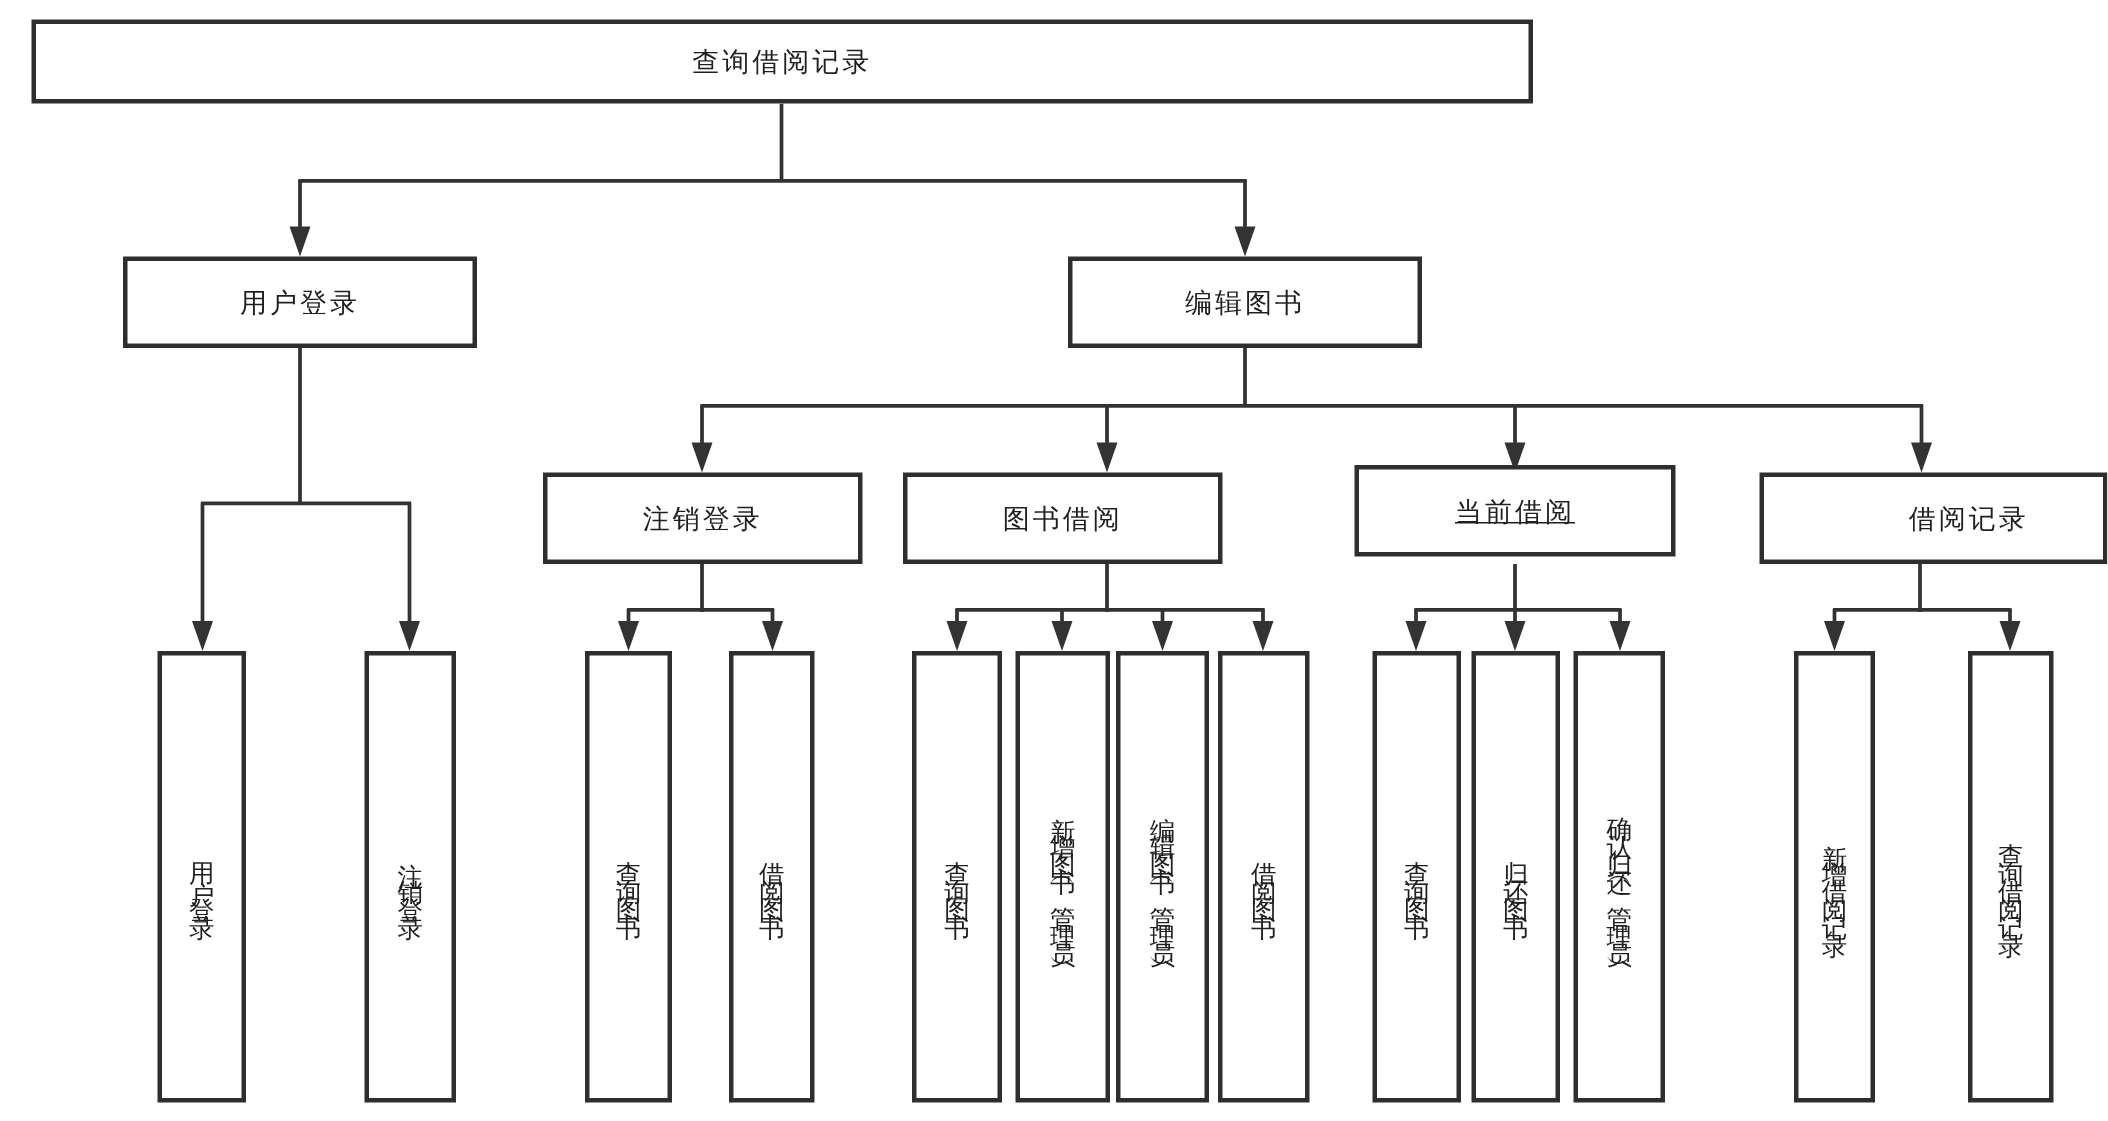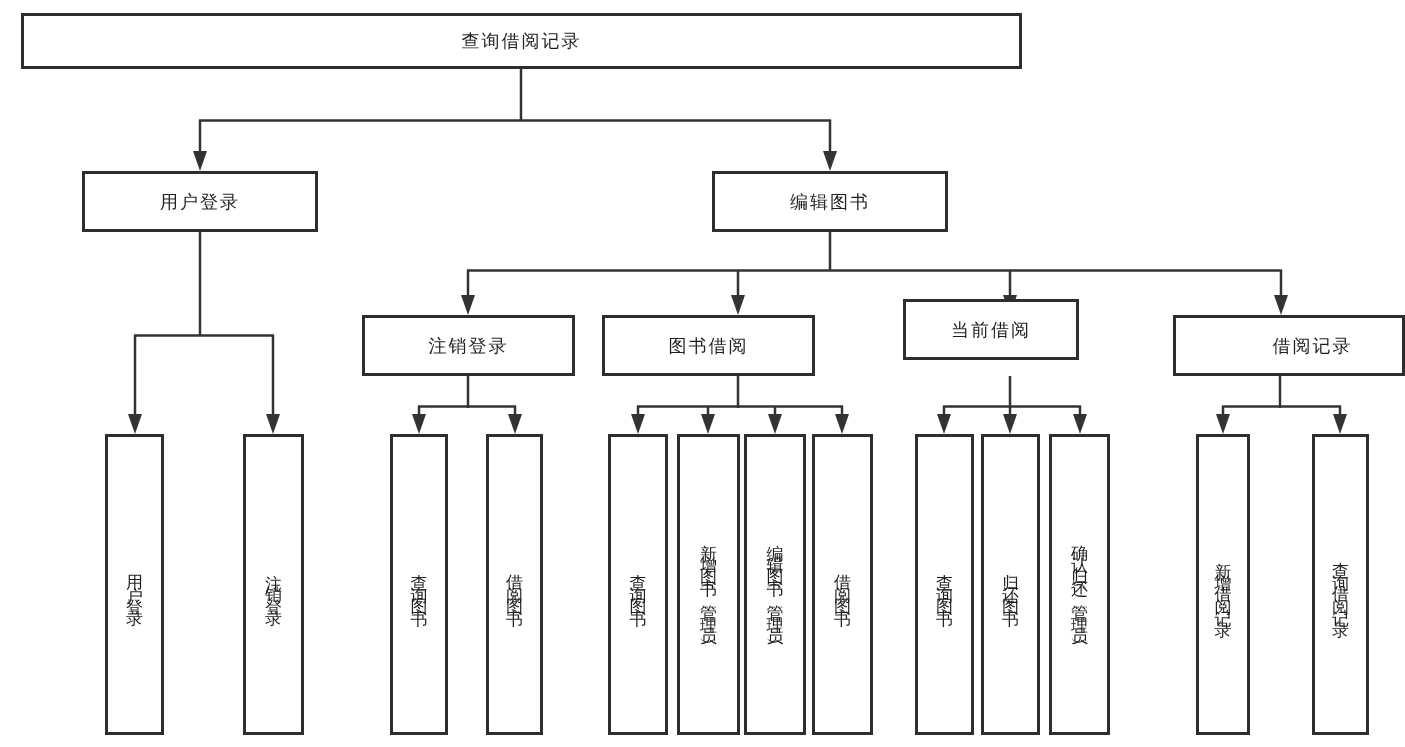--- a/index.html
+++ b/index.html
@@ -14,21 +14,21 @@
     display:flex;align-items:center;justify-content:center;z-index:2;
   }
   .h{font-size:18px;letter-spacing:2px;white-space:nowrap;}
   .v{writing-mode:vertical-rl;text-orientation:mixed;font-size:17px;letter-spacing:12px;line-height:1;}
   
   .b-root {left:21px;  top:13px;  width:1001px;height:56px;}
   .b-login{left:82px;  top:171px; width:236px; height:61px;}
   .b-mgmt {left:712px; top:171px; width:236px; height:61px;}
   .b-new  {left:362px; top:315px; width:213px; height:61px;}
   .b-bor  {left:602px; top:315px; width:213px; height:61px;}
-  .b-cur  {left:903px; top:299px; width:176px; height:61px;}
+  .b-cur  {left:903px; top:310px; width:214px; height:61px;text-decoration:underline;}
   .b-rec  {left:1173px;top:315px; width:232px; height:61px;padding-left:47px;}
   .lf{top:434px;height:301px;}
   .l1 {left:105px; width:59px;}
   .l2 {left:243px; width:61px;}
   .l3 {left:390px; width:58px;}
   .l4 {left:486px; width:57px;}
   .l5 {left:608px; width:60px;}
   .l6 {left:677px; width:63px;}
   .l7 {left:744px; width:62px;}
   .l8 {left:812px; width:61px;}

